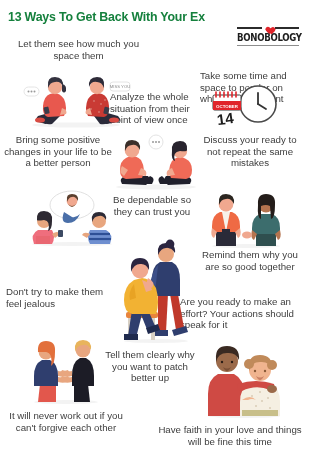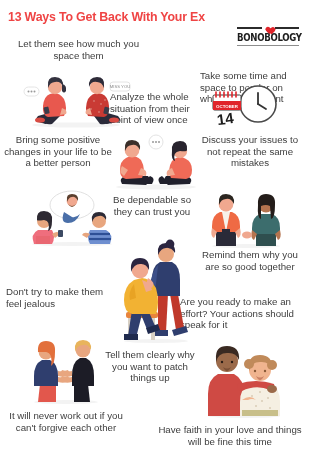--- a/index.html
+++ b/index.html
@@ -10,21 +10,21 @@
   }
   .page{position:relative;width:307px;height:460px;}
 
   
   .header{
     position:absolute;left:0;top:0;width:307px;height:34px;
     display:flex;align-items:center;justify-content:space-between;
     padding:0 8px;box-sizing:border-box;
   }
   .title{
-    font-size:12.4px;font-weight:bold;color:#ef4444;letter-spacing:-0.2px;
+    font-size:12.4px;font-weight:bold;color:#15803d;letter-spacing:-0.2px;
     white-space:nowrap;
   }
   .logo{display:flex;flex-direction:column;align-items:flex-start;width:62px;margin-top:35px;}
   .logo-top{display:flex;align-items:center;width:100%;justify-content:center;gap:2px;}
   .logo-rule{height:1.4px;background:#2b2b2b;flex:1;}
   .heart{width:9px;height:9px;position:relative;flex:0 0 auto;}
   .heart:before,.heart:after{
     content:"";position:absolute;width:4.6px;height:7px;
     background:#e0242a;border-radius:4.6px 4.6px 0 0;top:0;
   }
@@ -64,32 +64,32 @@
   </div>
 
   <div class="tip c" style="left:6px;top:38px;width:145px;">Let them see how much you space them</div>
 
   <div class="tip l" style="left:200px;top:38px;width:104px;margin-top:32px;">Take some time and space to ponder on what you both want</div>
 
   <div class="tip l" style="left:110px;top:91px;width:98px;">Analyze the whole situation from their point of view once</div>
 
   <div class="tip c" style="left:4px;top:134px;width:108px;">Bring some positive changes in your life to be a better person</div>
 
-  <div class="tip c" style="left:196px;top:134px;width:108px;">Discuss your issues to not repeat the same mistakes</div>
+  <div class="tip c" style="left:196px;top:134px;width:108px;">Discuss your ready to not repeat the same mistakes</div>
 
   <div class="tip c" style="left:104px;top:194px;width:96px;">Be dependable so they can trust you</div>
 
   <div class="tip l" style="left:6px;top:249px;width:100px;margin-top:37px;">Don't try to make them feel jealous</div>
 
   <div class="tip c" style="left:196px;top:249px;width:108px;">Remind them why you are so good together</div>
 
 
   <div class="tip l" style="left:180px;top:296px;width:122px;">Are you ready to make an effort? Your actions should speak for it</div>
 
-  <div class="tip c" style="left:100px;top:349px;width:100px;">Tell them clearly why you want to patch things up</div>
+  <div class="tip c" style="left:100px;top:349px;width:100px;">Tell them clearly why you want to patch better up</div>
 
   <div class="tip c" style="left:4px;top:410px;width:124px;">It will never work out if you can't forgive each other</div>
 
   <div class="tip c" style="left:156px;top:424px;width:148px;">Have faith in your love and things will be fine this time</div>
 
   <div class="art" style="left:22px;top:70px;">
     <svg width="108" height="58" viewBox="0 0 108 58">
       <ellipse cx="54" cy="55" rx="44" ry="2.6" fill="#f3f3f3"></ellipse>
 
       <path d="M24 54 L16 52 Q12 50 16 46 L30 42 Z" fill="#2b2b3a"></path>

